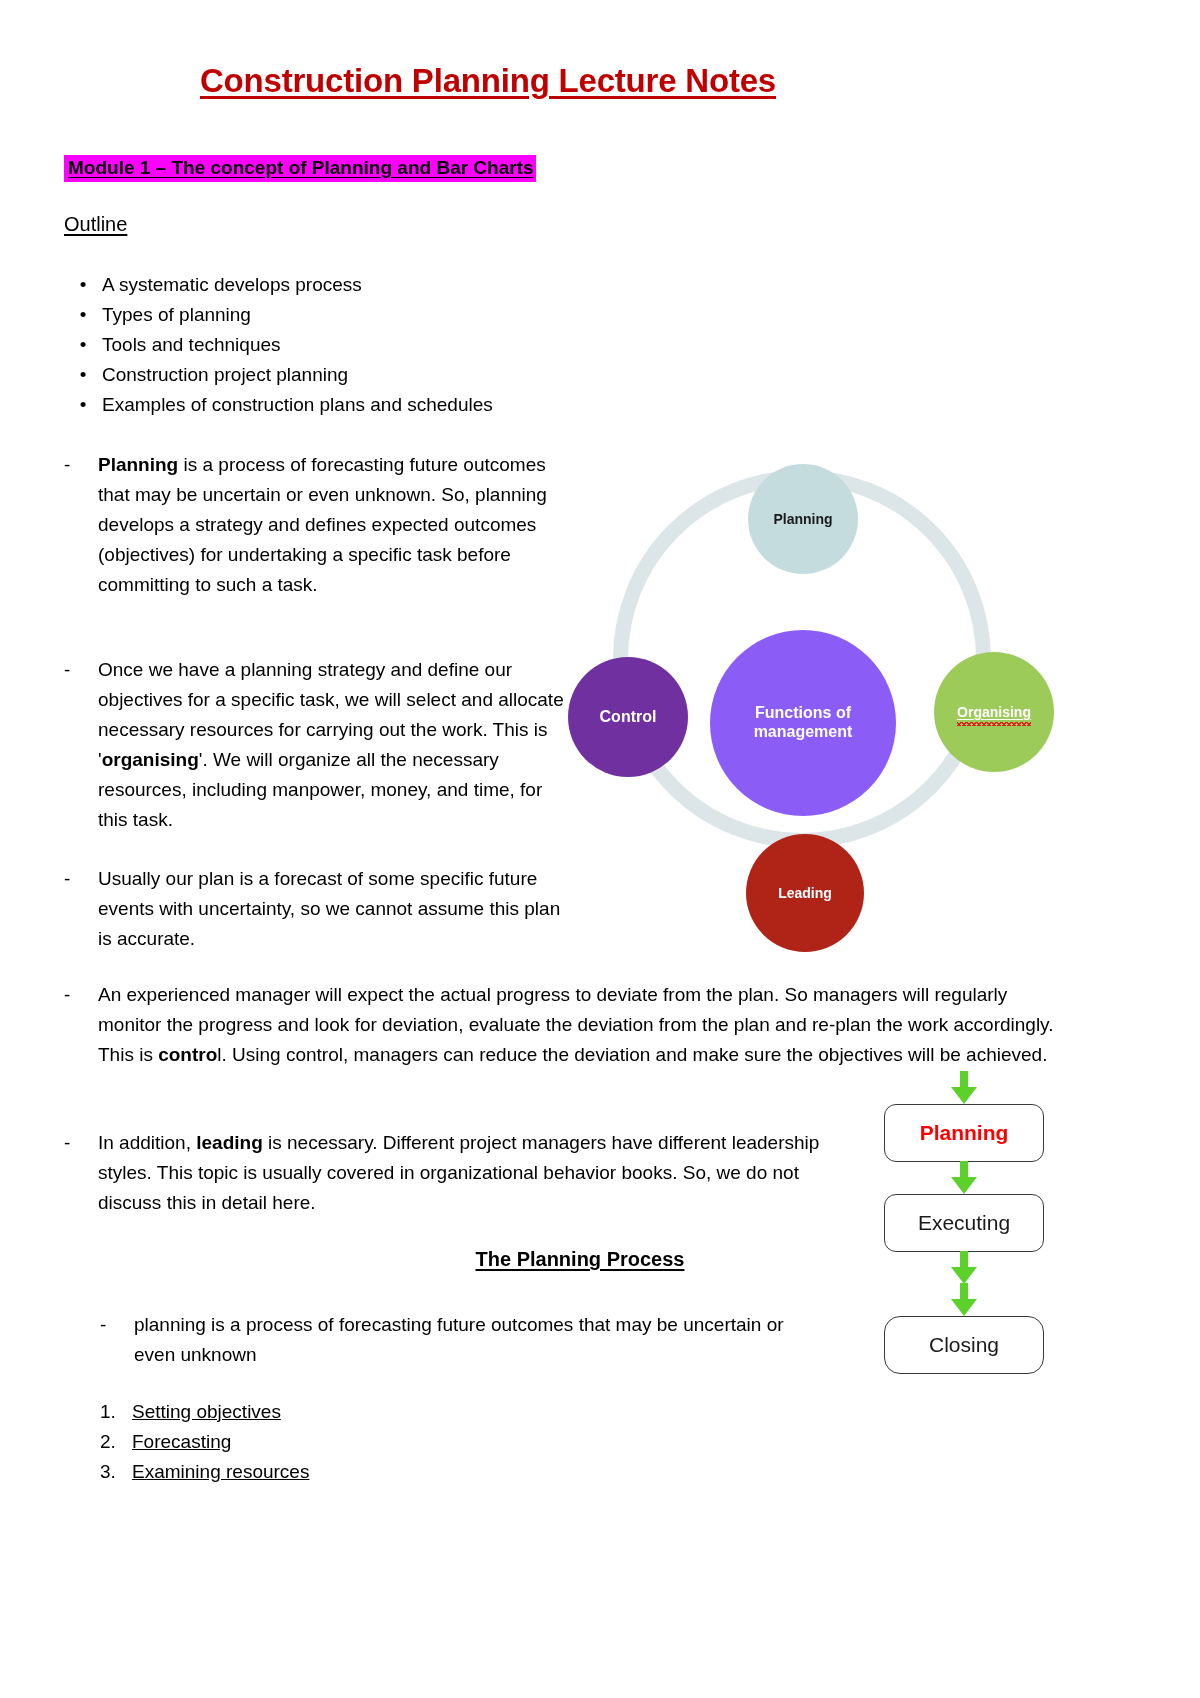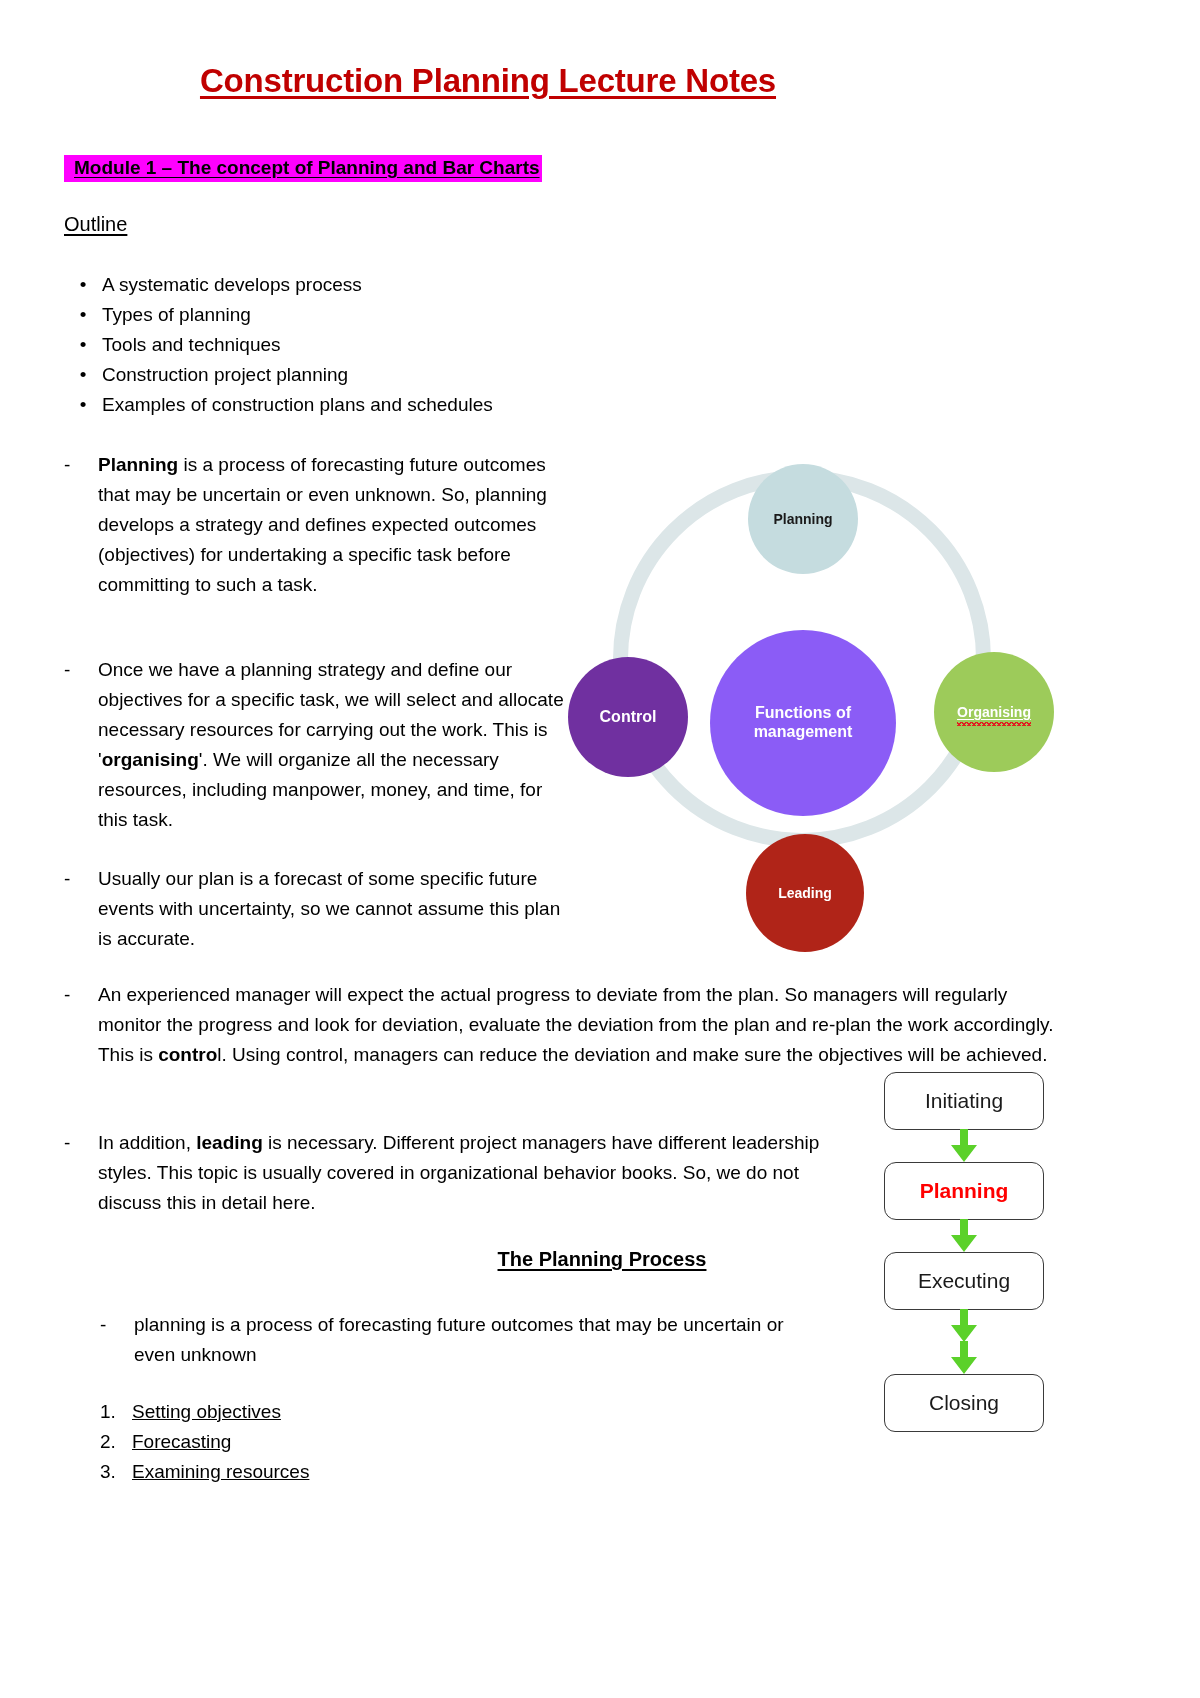--- a/index.html
+++ b/index.html
@@ -25,21 +25,21 @@
     letter-spacing:-0.2px;
   }
 
   
   .module-head{
     position:absolute;left:64px;top:155px;
     font-size:19px;font-weight:bold;color:#000;
     background:#FF00FF;
     text-decoration:underline;
     text-underline-offset:3px;
-    padding:2px 2px 3px 10px;
+    padding:2px 2px 3px 4px;
     line-height:1.15;
   }
 
   
   .outline-head{
     position:absolute;left:64px;top:213px;
     font-size:20px;font-weight:normal;color:#000;
     text-decoration:underline;
     text-underline-offset:3px;
   }
@@ -66,21 +66,20 @@
   #p-manager{left:64px;top:980px;width:1000px;}
   #p-leading{left:64px;top:1128px;width:800px;}
 
   
   .sub-head{
     position:absolute;left:0;top:1248px;width:1160px;
     text-align:center;
     font-size:20px;font-weight:bold;
     text-decoration:underline;
     text-underline-offset:3px;
-    padding-left:22px;
   }
 
   
   #p-proc{left:100px;top:1310px;width:720px;font-size:19px;line-height:30px;}
 
   
   .num-list{
     position:absolute;left:100px;top:1397px;width:500px;
     font-size:19px;line-height:30px;
   }
@@ -141,21 +140,21 @@
     width:160px;height:58px;
     border:1.4px solid #3a3a3a;
     border-radius:12px;
     box-sizing:border-box;
     display:flex;align-items:center;justify-content:center;
     font-size:21px;color:#1a1a1a;
     background:#ffffff;
     position:relative;
   }
   .fbox.accent{color:#FF0000;font-weight:bold;}
-  .fbox.last{border-radius:11px;}
+  .fbox.last{border-radius:16px;}
   .arrow{
     height:32px;width:160px;
     display:flex;align-items:center;justify-content:center;
     position:relative;
   }
   .arrow svg{display:block;}
 </style>
 </head>
 <body>
 
@@ -271,23 +270,20 @@
       <span>Leading</span>
     </div>
 
     <div class="node n-control">
       <span>Control</span>
     </div>
   </div>
 
   <div class="flow">
 
-    <div class="fbox">
-      <span>Initiating</span>
-    </div>
 
     <div class="arrow">
       <svg width="36" height="34" viewBox="0 0 36 34" aria-hidden="true">
         <polygon points="14,0 22,0 22,16 31,16 18,33 5,16 14,16" fill="#5BD12A"></polygon>
       </svg>
     </div>
 
     <div class="fbox accent">
       <span>Planning</span>
     </div>

